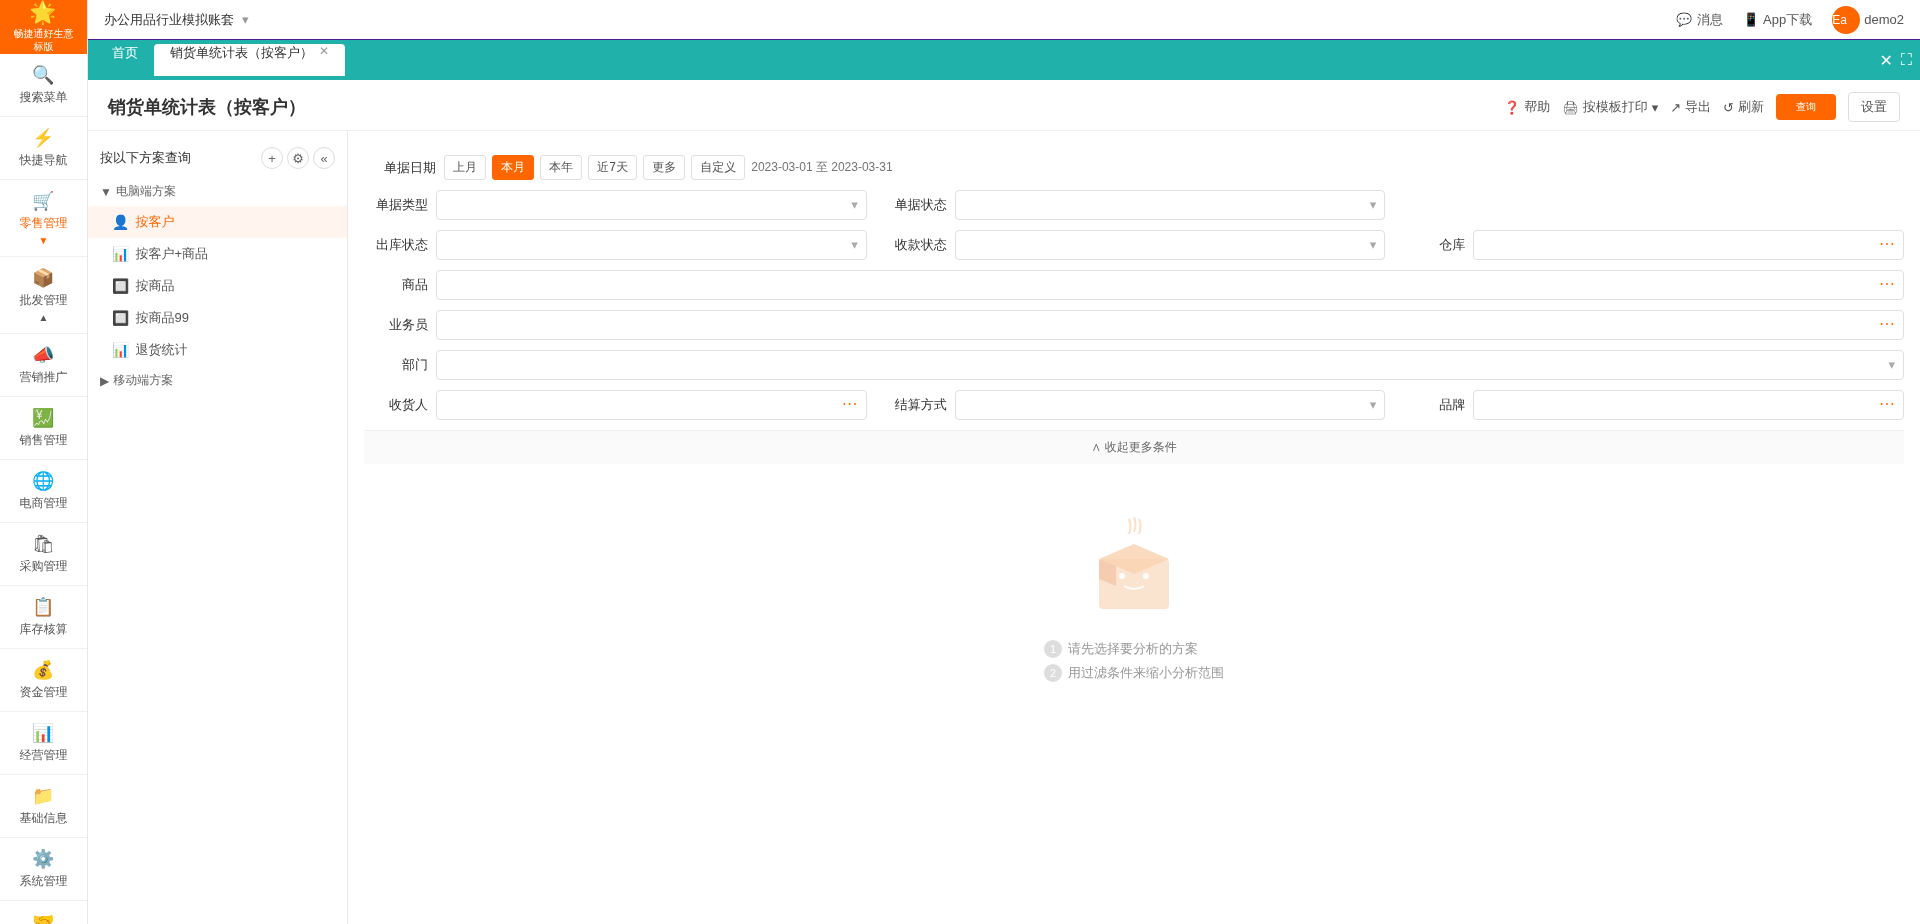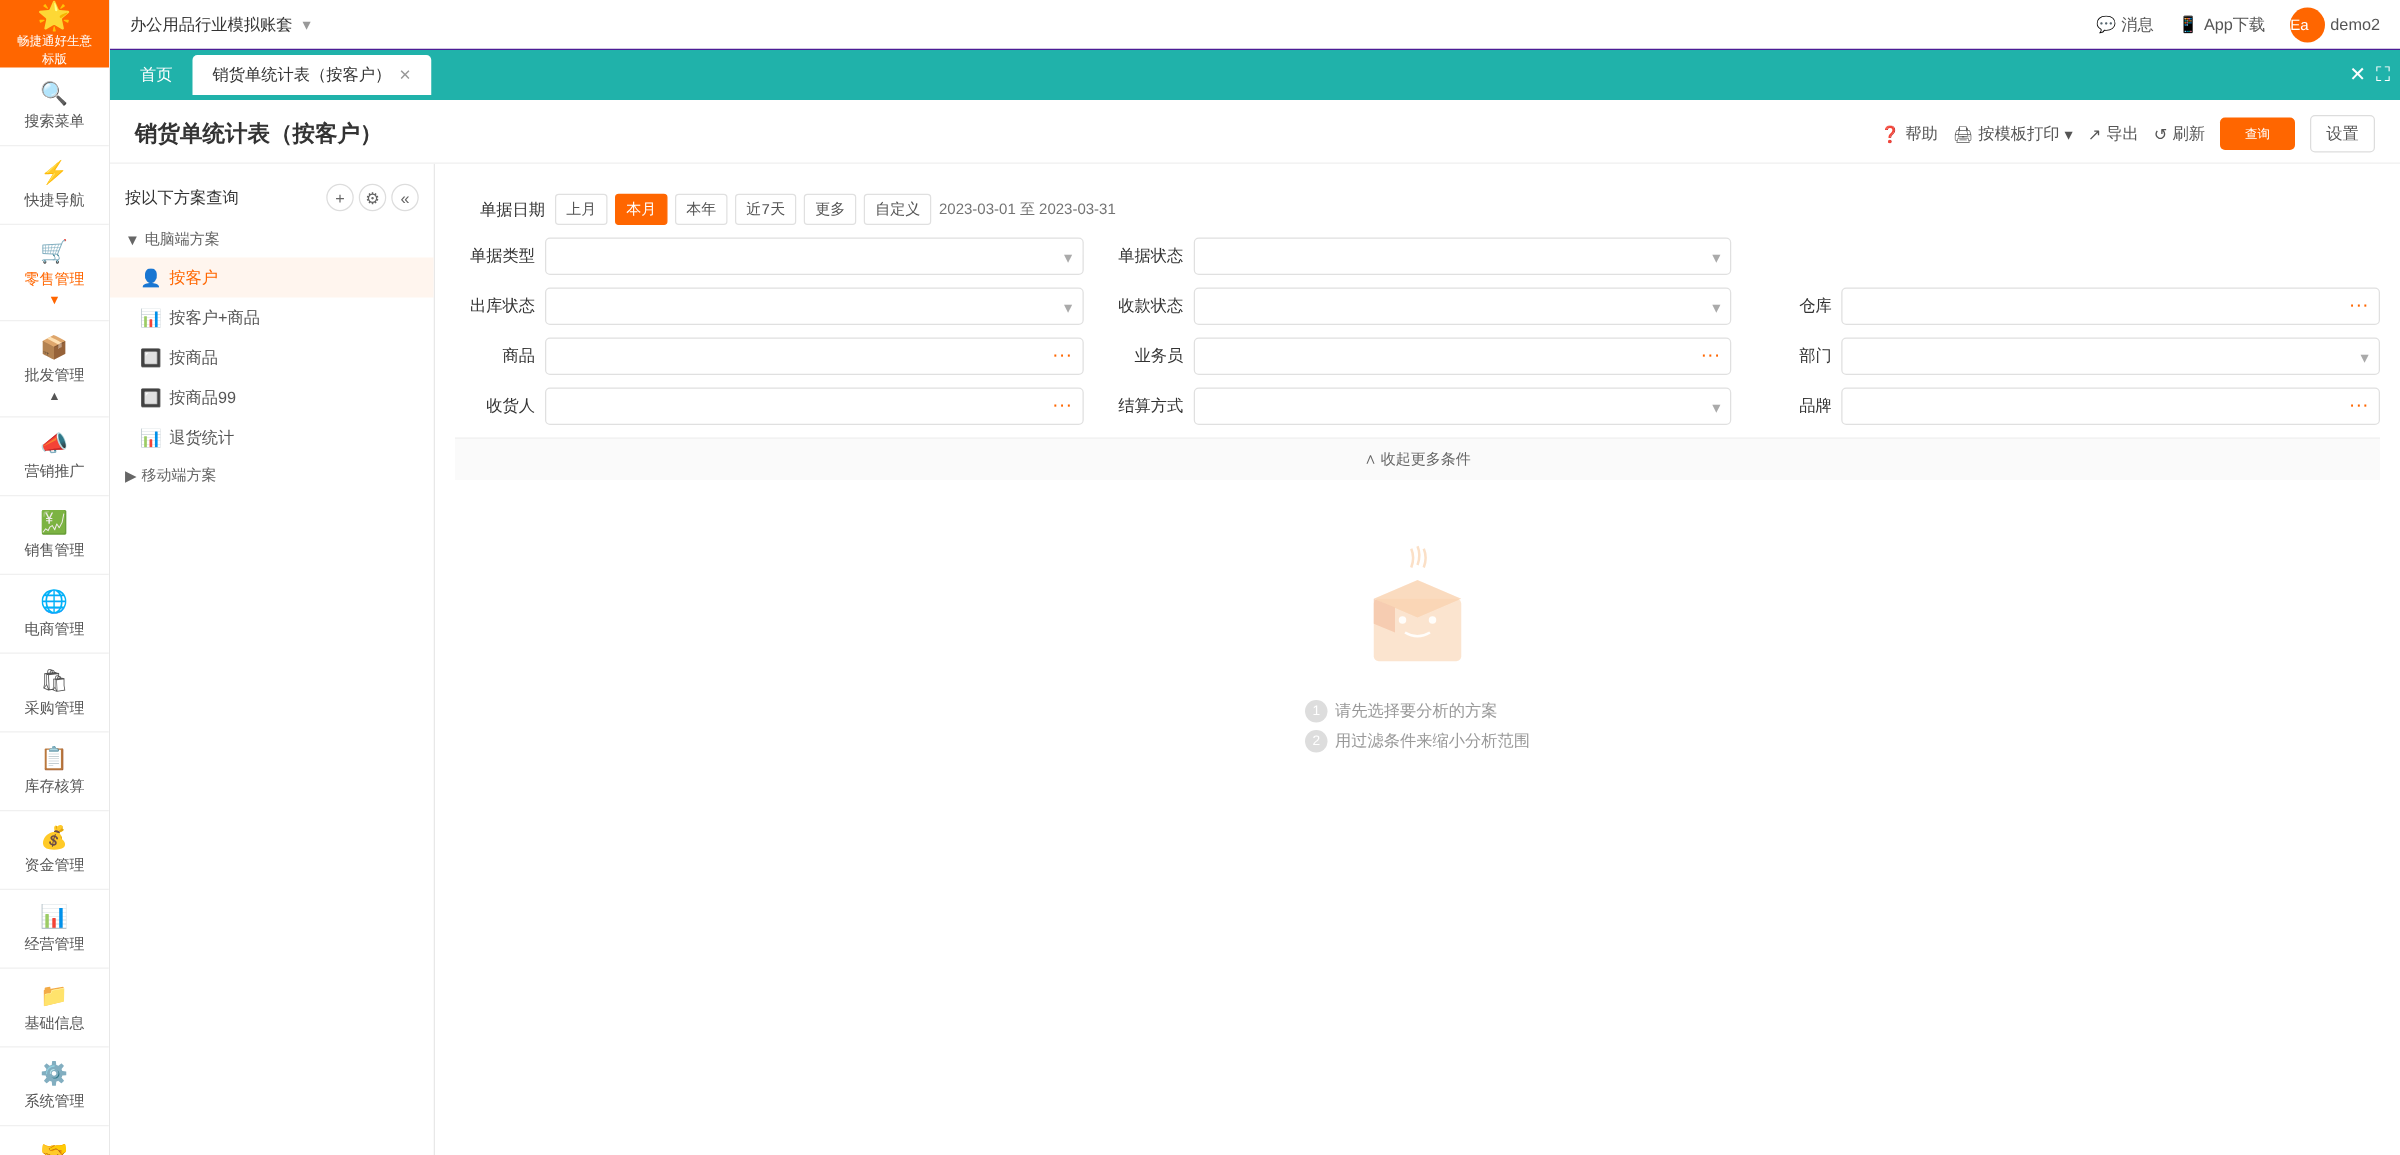--- a/index.html
+++ b/index.html
@@ -110,21 +110,21 @@
       background: #20b2aa;
       display: flex;
       align-items: center;
       padding: 0 8px;
       flex-shrink: 0;
     }
     .tab-item {
       height: 32px;
       padding: 0 16px;
       display: flex;
-      align-items: center;
+      align-items: flex-start;
       gap: 6px;
       cursor: pointer;
       color: #fff;
       border-radius: 4px 4px 0 0;
       font-size: 13px;
     }
     .tab-item.home-tab {
       background: transparent;
     }
     .tab-item.active-tab {
@@ -322,20 +322,21 @@
       border-color: #ff6600;
     }
     .date-range {
       font-size: 12px;
       color: #737373;
       white-space: nowrap;
     }
     .filter-cell {
       display: flex;
       align-items: center;
+      font-family: Liberation Serif, serif;
     }
     .filter-cell-label {
       width: 72px;
       color: #333;
       font-size: 13px;
       flex-shrink: 0;
       text-align: right;
       padding-right: 8px;
     }
     .filter-cell-control {
@@ -638,21 +639,21 @@
           </div>
           <div class="filter-cell">
             <span class="filter-cell-label">仓库</span>
             <div class="filter-cell-control">
               <span></span>
               <span class="fcc-dots">···</span>
             </div>
           </div>
         </div>
 
-        <div style="display:grid;grid-template-columns:1fr 1fr 1fr;gap:10px 16px;margin-bottom:10px;">
+        <div style="display:grid;grid-template-columns:1fr;gap:10px 16px;margin-bottom:10px;">
           <div class="filter-cell">
             <span class="filter-cell-label">商品</span>
             <div class="filter-cell-control">
               <span></span>
               <span class="fcc-dots">···</span>
             </div>
           </div>
           <div class="filter-cell">
             <span class="filter-cell-label">业务员</span>
             <div class="filter-cell-control">

